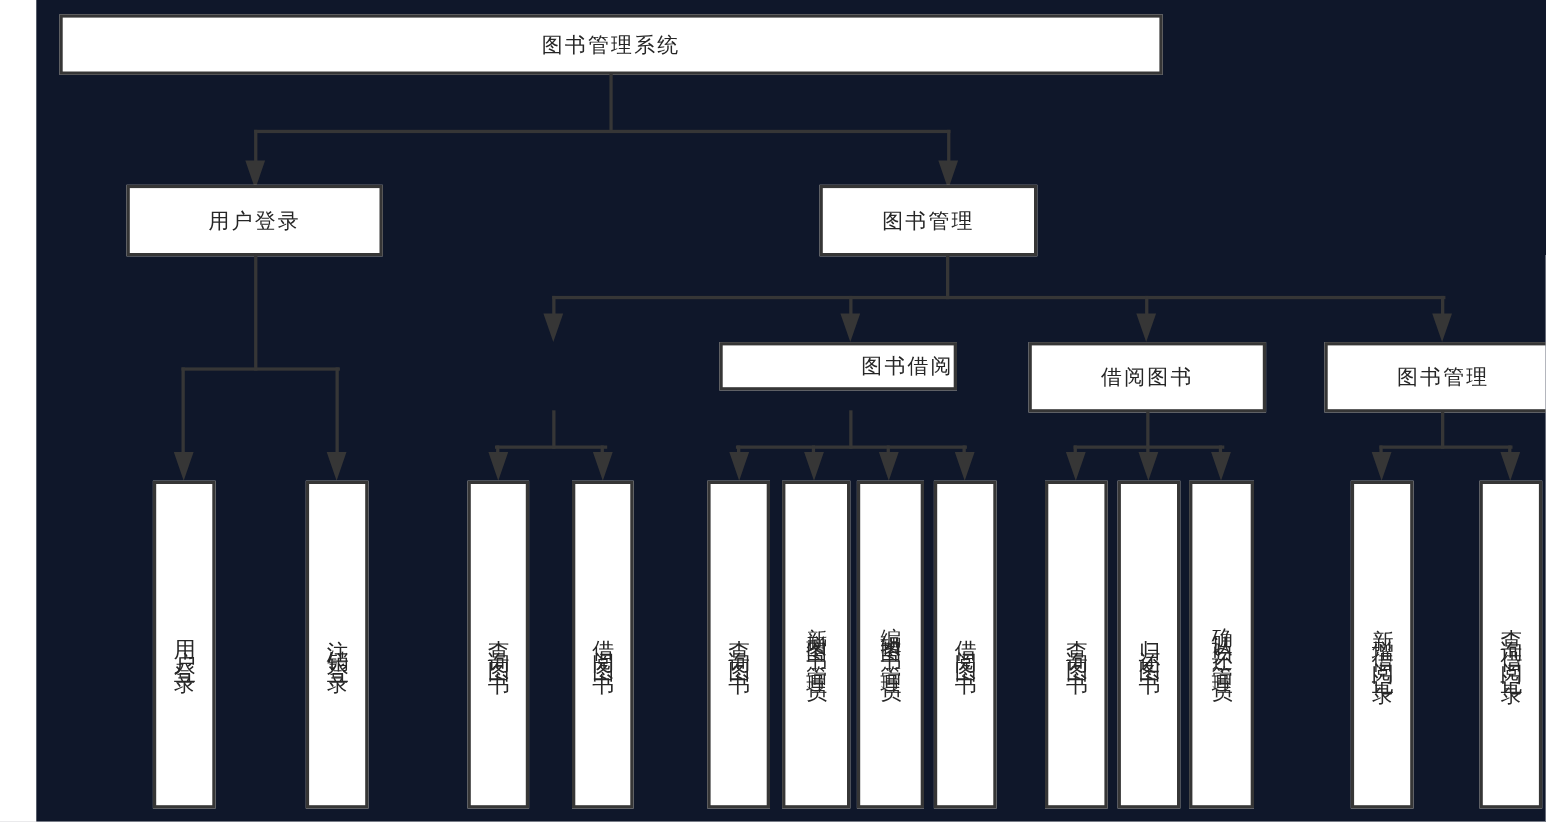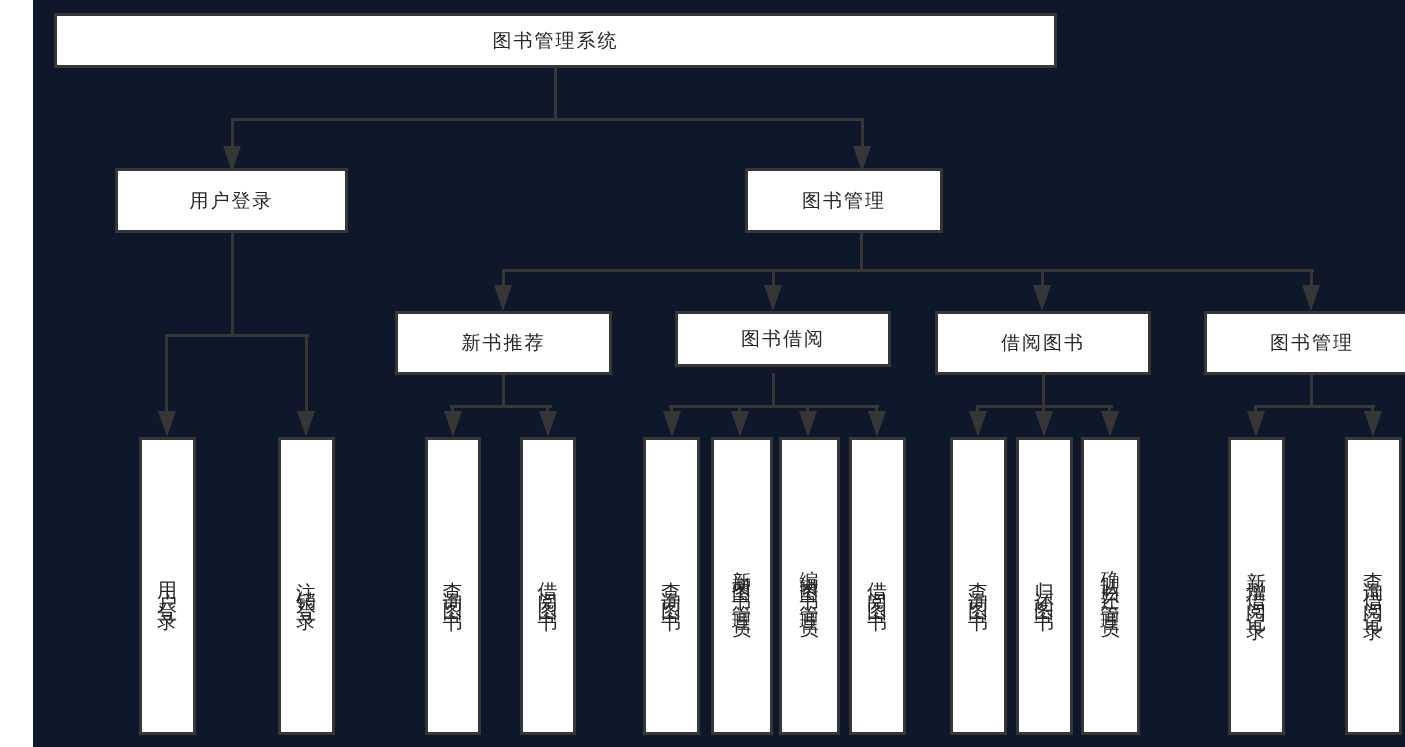--- a/index.html
+++ b/index.html
@@ -92,24 +92,21 @@
   <div class="hline" style="left:469px; top:269px; width:812px;"></div>
   <div class="vline" style="left:469px; top:269px; height:22px;"></div>
   <div class="arrow" style="left:461px; top:285px;"></div>
   <div class="vline" style="left:739px; top:269px; height:22px;"></div>
   <div class="arrow" style="left:731px; top:285px;"></div>
   <div class="vline" style="left:1008px; top:269px; height:22px;"></div>
   <div class="arrow" style="left:1000px; top:285px;"></div>
   <div class="vline" style="left:1277px; top:269px; height:22px;"></div>
   <div class="arrow" style="left:1269px; top:285px;"></div>
 
-  <div class="box" style="left:362px; top:311px; width:217px; height:64px;">
-    <span class="hlabel">新书推荐</span>
-  </div>
-  <div class="box" style="left:642px; top:311px; width:216px; height:56px;">
+  <div class="box" style="left:621px; top:311px; width:216px; height:44px;justify-content:flex-end;">
     <span class="hlabel">图书借阅</span>
   </div>
   <div class="box" style="left:902px; top:311px; width:216px; height:64px;">
     <span class="hlabel">借阅图书</span>
   </div>
   <div class="box" style="left:1171px; top:311px; width:216px; height:64px;">
     <span class="hlabel">图书管理</span>
   </div>
 
   <div class="vline" style="left:469px; top:373px; height:35px;"></div>

